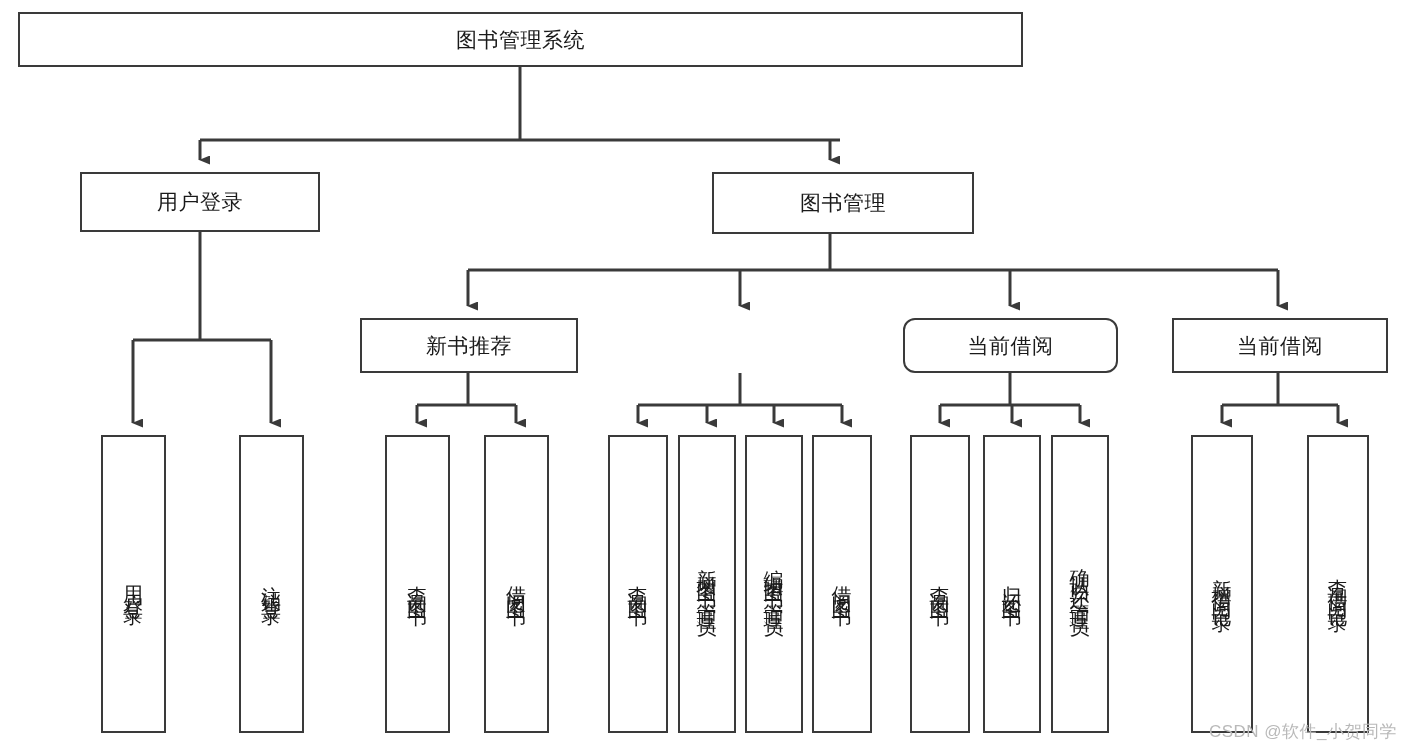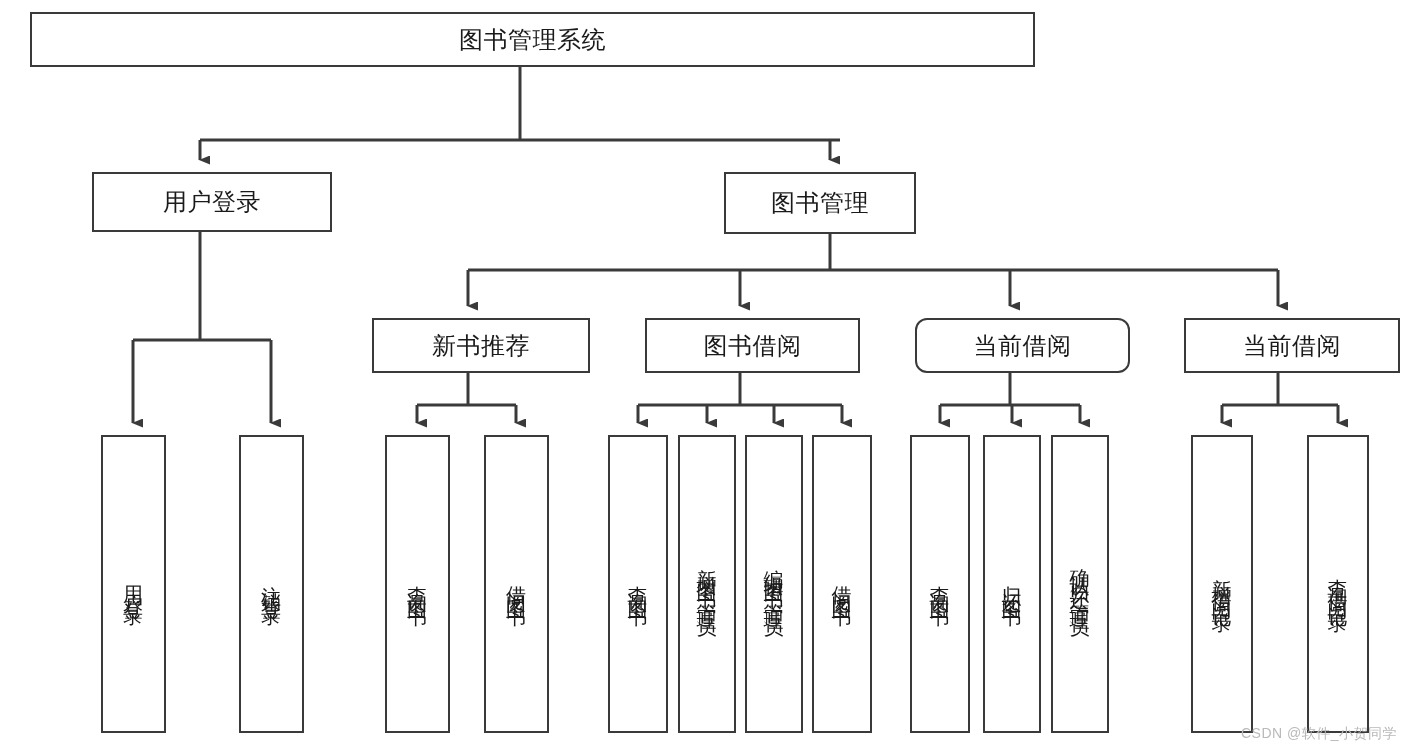--- a/index.html
+++ b/index.html
@@ -27,40 +27,39 @@
     position: absolute;
     box-sizing: border-box;
     background: #ffffff;
     border: 2.5px solid #3a3a3a;
     display: flex;
     align-items: center;
     justify-content: center;
     color: #1a1a1a;
   }
   .node.horiz {
-    font-size: 24px;
+    font-size: 21px;
     letter-spacing: 0.5px;
-    margin-left: 12px;
   }
   .node.leaf {
     font-size: 20px;
   }
   .vtext {
     writing-mode: vertical-rl;
     text-orientation: upright;
     letter-spacing: 7px;
     line-height: 1;
     white-space: nowrap;
     color: #1a1a1a;
   }
   .watermark {
     position: absolute;
     right: 8px;
     bottom: 4px;
-    font-size: 14px;
+    font-size: 17px;
     color: #b9b9b9;
     white-space: nowrap;
     letter-spacing: 0.5px;
   }
 </style>
 </head>
 <body>
 
 <div id="diagram-root">
 
@@ -114,29 +113,26 @@
     </g>
   </svg>
 
   <div class="node horiz" style="left:18px; top:12px; width:1005px; height:55px;">
     <span>图书管理系统</span>
   </div>
 
   <div class="node horiz" style="left:80px; top:172px; width:240px; height:60px;">
     <span>用户登录</span>
   </div>
-  <div class="node horiz" style="left:712px; top:172px; width:192px; height:62px;">
+  <div class="node horiz" style="left:712px; top:172px; width:262px; height:62px;">
     <span>图书管理</span>
   </div>
 
   <div class="node horiz" style="left:360px; top:318px; width:218px; height:55px;">
     <span>新书推荐</span>
-  </div>
-  <div class="node horiz" style="left:633px; top:318px; width:215px; height:55px;">
-    <span>图书借阅</span>
   </div>
   <div class="node horiz" style="left:903px; top:318px; width:215px; height:55px;border-radius:12px;">
     <span>当前借阅</span>
   </div>
   <div class="node horiz" style="left:1172px; top:318px; width:216px; height:55px;">
     <span>当前借阅</span>
   </div>
 
   <div class="node leaf" style="left:101px; top:435px; width:65px; height:298px;">
     <span class="vtext">用户登录</span>

